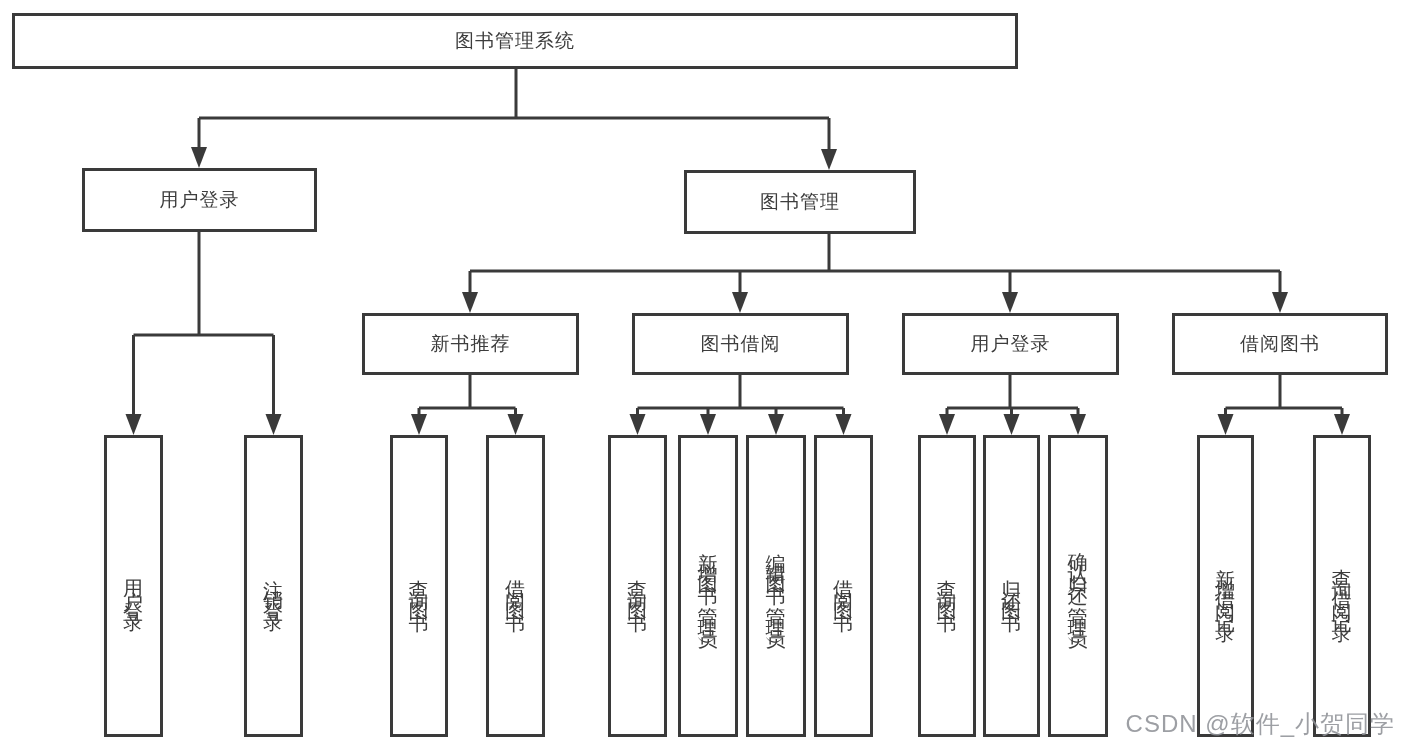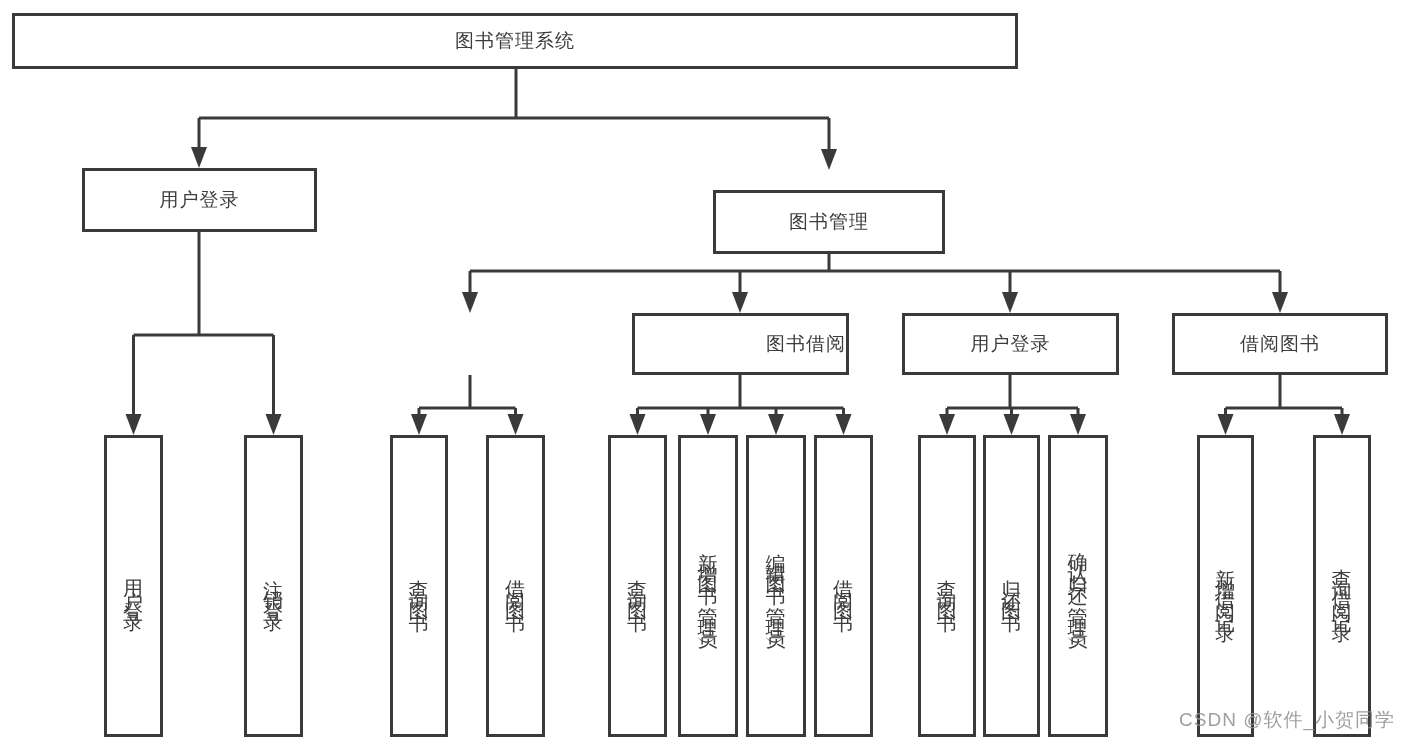--- a/index.html
+++ b/index.html
@@ -26,22 +26,22 @@
   .v-node .v-label{
     writing-mode:vertical-rl;
     text-orientation:mixed;
     font-size:20px;
     letter-spacing:11px;
     line-height:1;
     color:#3d3d3d;
   }
   .watermark{
     position:absolute;
-    right:10px;bottom:14px;
-    font-size:19px;
+    right:10px;bottom:7px;
+    font-size:24px;
     letter-spacing:1px;
     color:rgba(143,146,151,0.88);
     z-index:6;
     white-space:nowrap;
   }
 </style>
 </head>
 <body>
 
 <div class="canvas">
@@ -86,25 +86,28 @@
     </g>
   </svg>
 
   <div class="node h-node" style="left:12px;top:13px;width:1006px;height:56px;">
     <span>图书管理系统</span>
   </div>
 
   <div class="node h-node" style="left:82px;top:168px;width:235px;height:64px;">
     <span>用户登录</span>
   </div>
-  <div class="node h-node" style="left:713px;top:170px;width:232px;height:64px;margin-top:20px;">
+  <div class="node h-node" style="left:684px;top:170px;width:232px;height:64px;">
     <span>图书管理</span>
   </div>
 
-  <div class="node h-node" style="left:632px;top:313px;width:217px;height:62px;justify-content:flex-end;">
+  <div class="node h-node" style="left:362px;top:313px;width:217px;height:62px;">
+    <span>新书推荐</span>
+  </div>
+  <div class="node h-node" style="left:632px;top:313px;width:217px;height:62px;">
     <span>图书借阅</span>
   </div>
   <div class="node h-node" style="left:902px;top:313px;width:217px;height:62px;">
     <span>用户登录</span>
   </div>
   <div class="node h-node" style="left:1172px;top:313px;width:216px;height:62px;">
     <span>借阅图书</span>
   </div>
 
   <div class="node v-node" style="left:104px;top:435px;width:59px;height:302px;">

